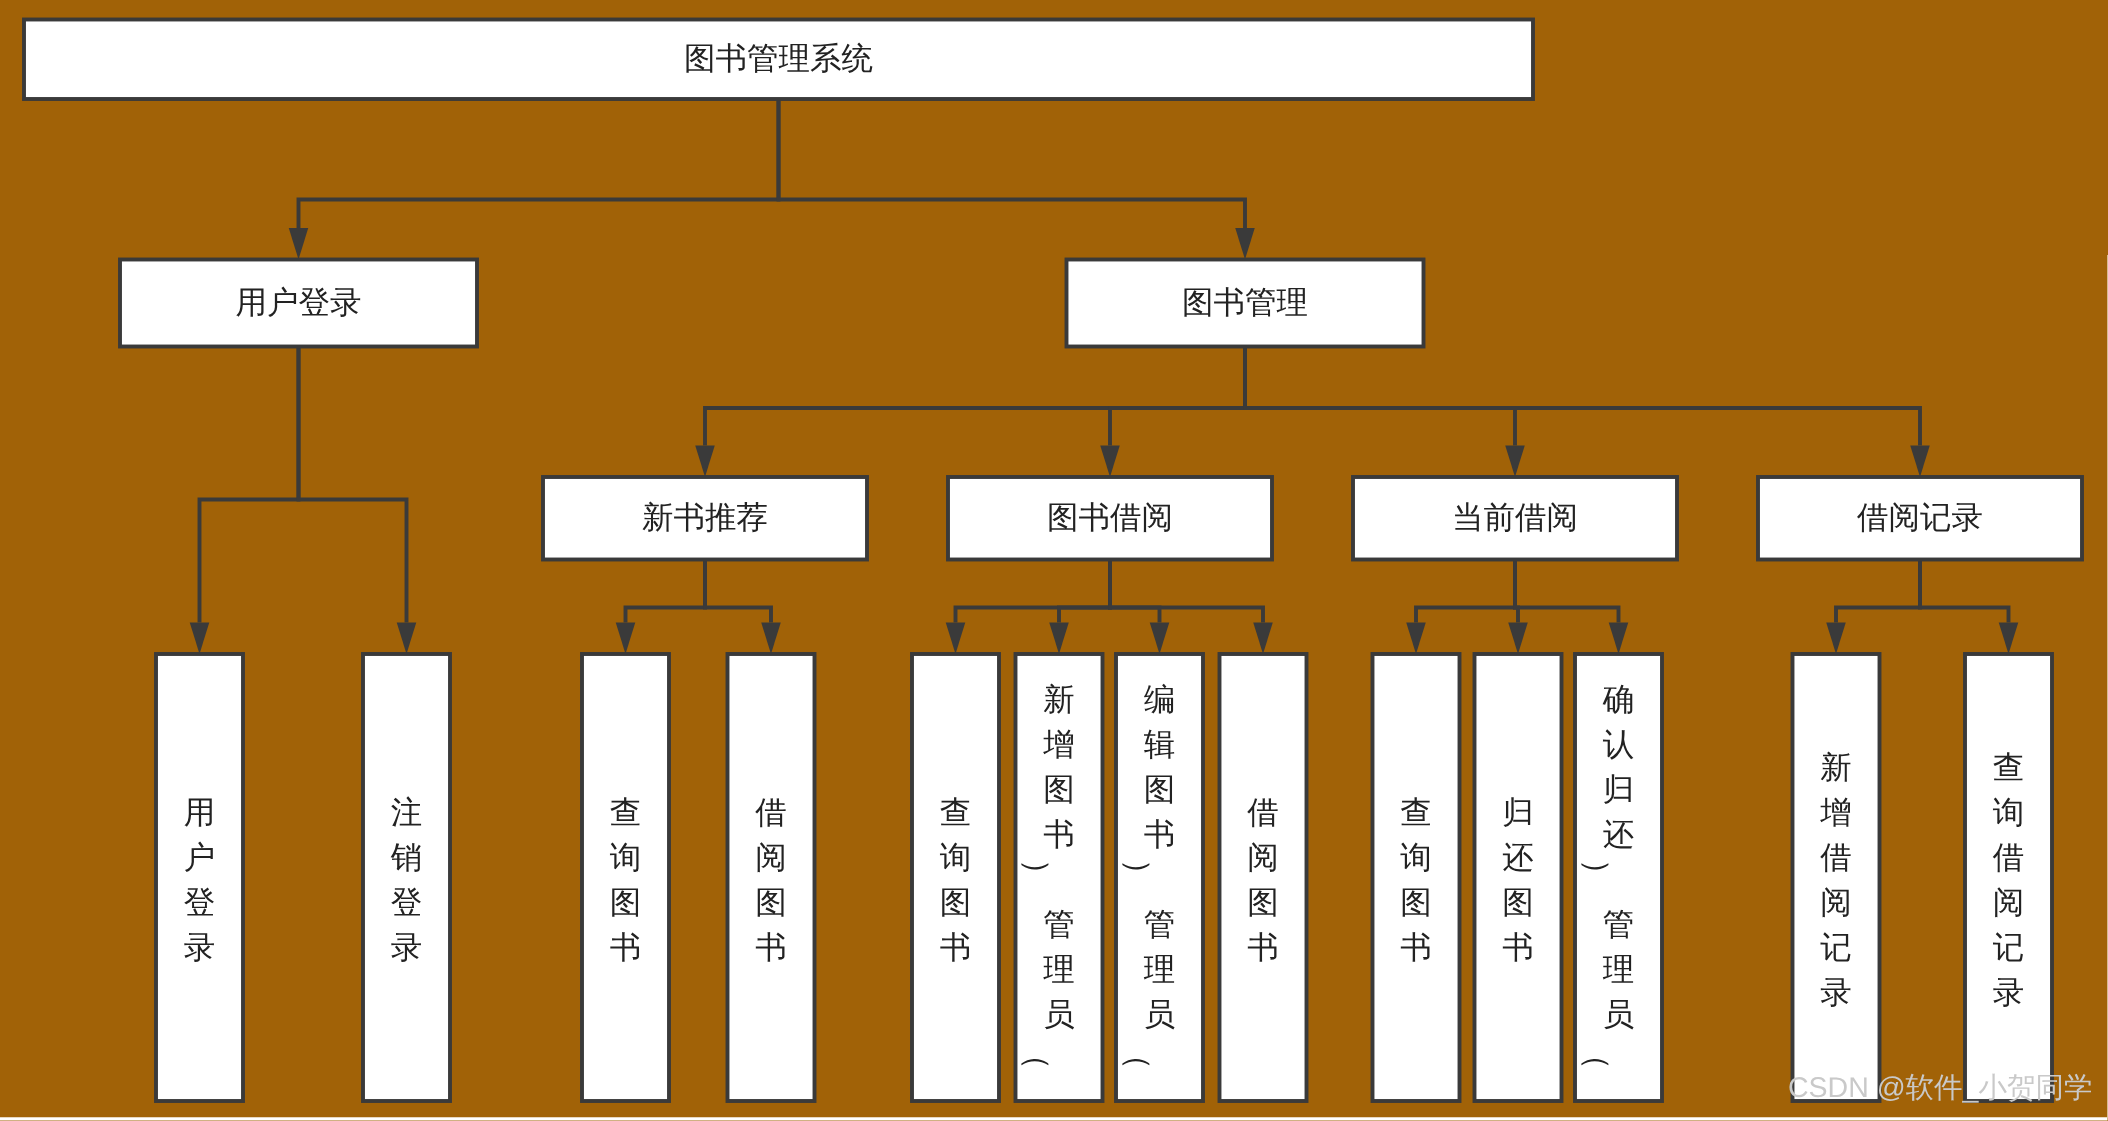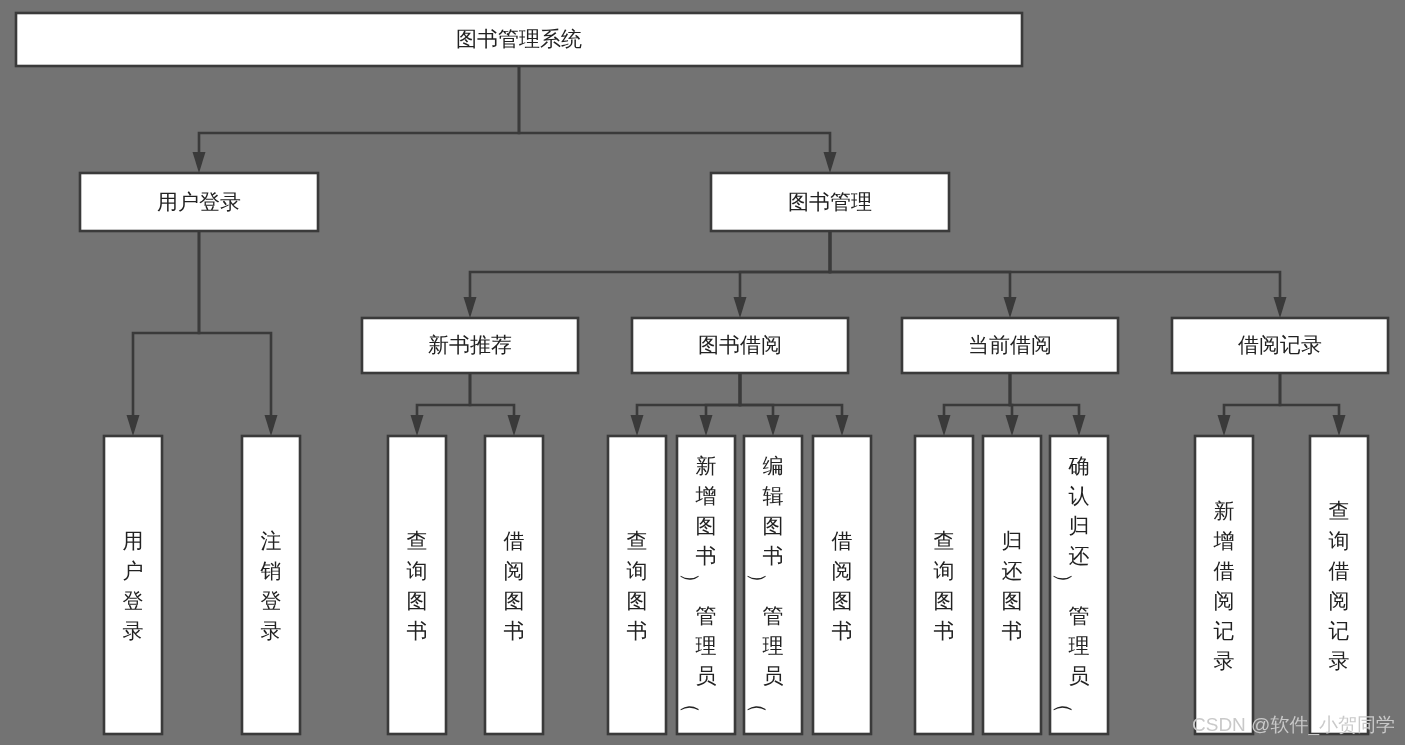--- a/index.html
+++ b/index.html
@@ -8,21 +8,21 @@
     padding: 0;
     background: #ffffff;
   }
   body {
     font-family: "Liberation Sans", "DejaVu Sans", sans-serif;
   }
   #diagram-root {
     position: relative;
     width: 1405px;
     height: 745px;
-    background: #737373;
+    background: #a16207;
     overflow: hidden;
   }
   svg.diagram-canvas {
     position: absolute;
     left: 0;
     top: 0;
     width: 1405px;
     height: 747px;
     display: block;
   }

